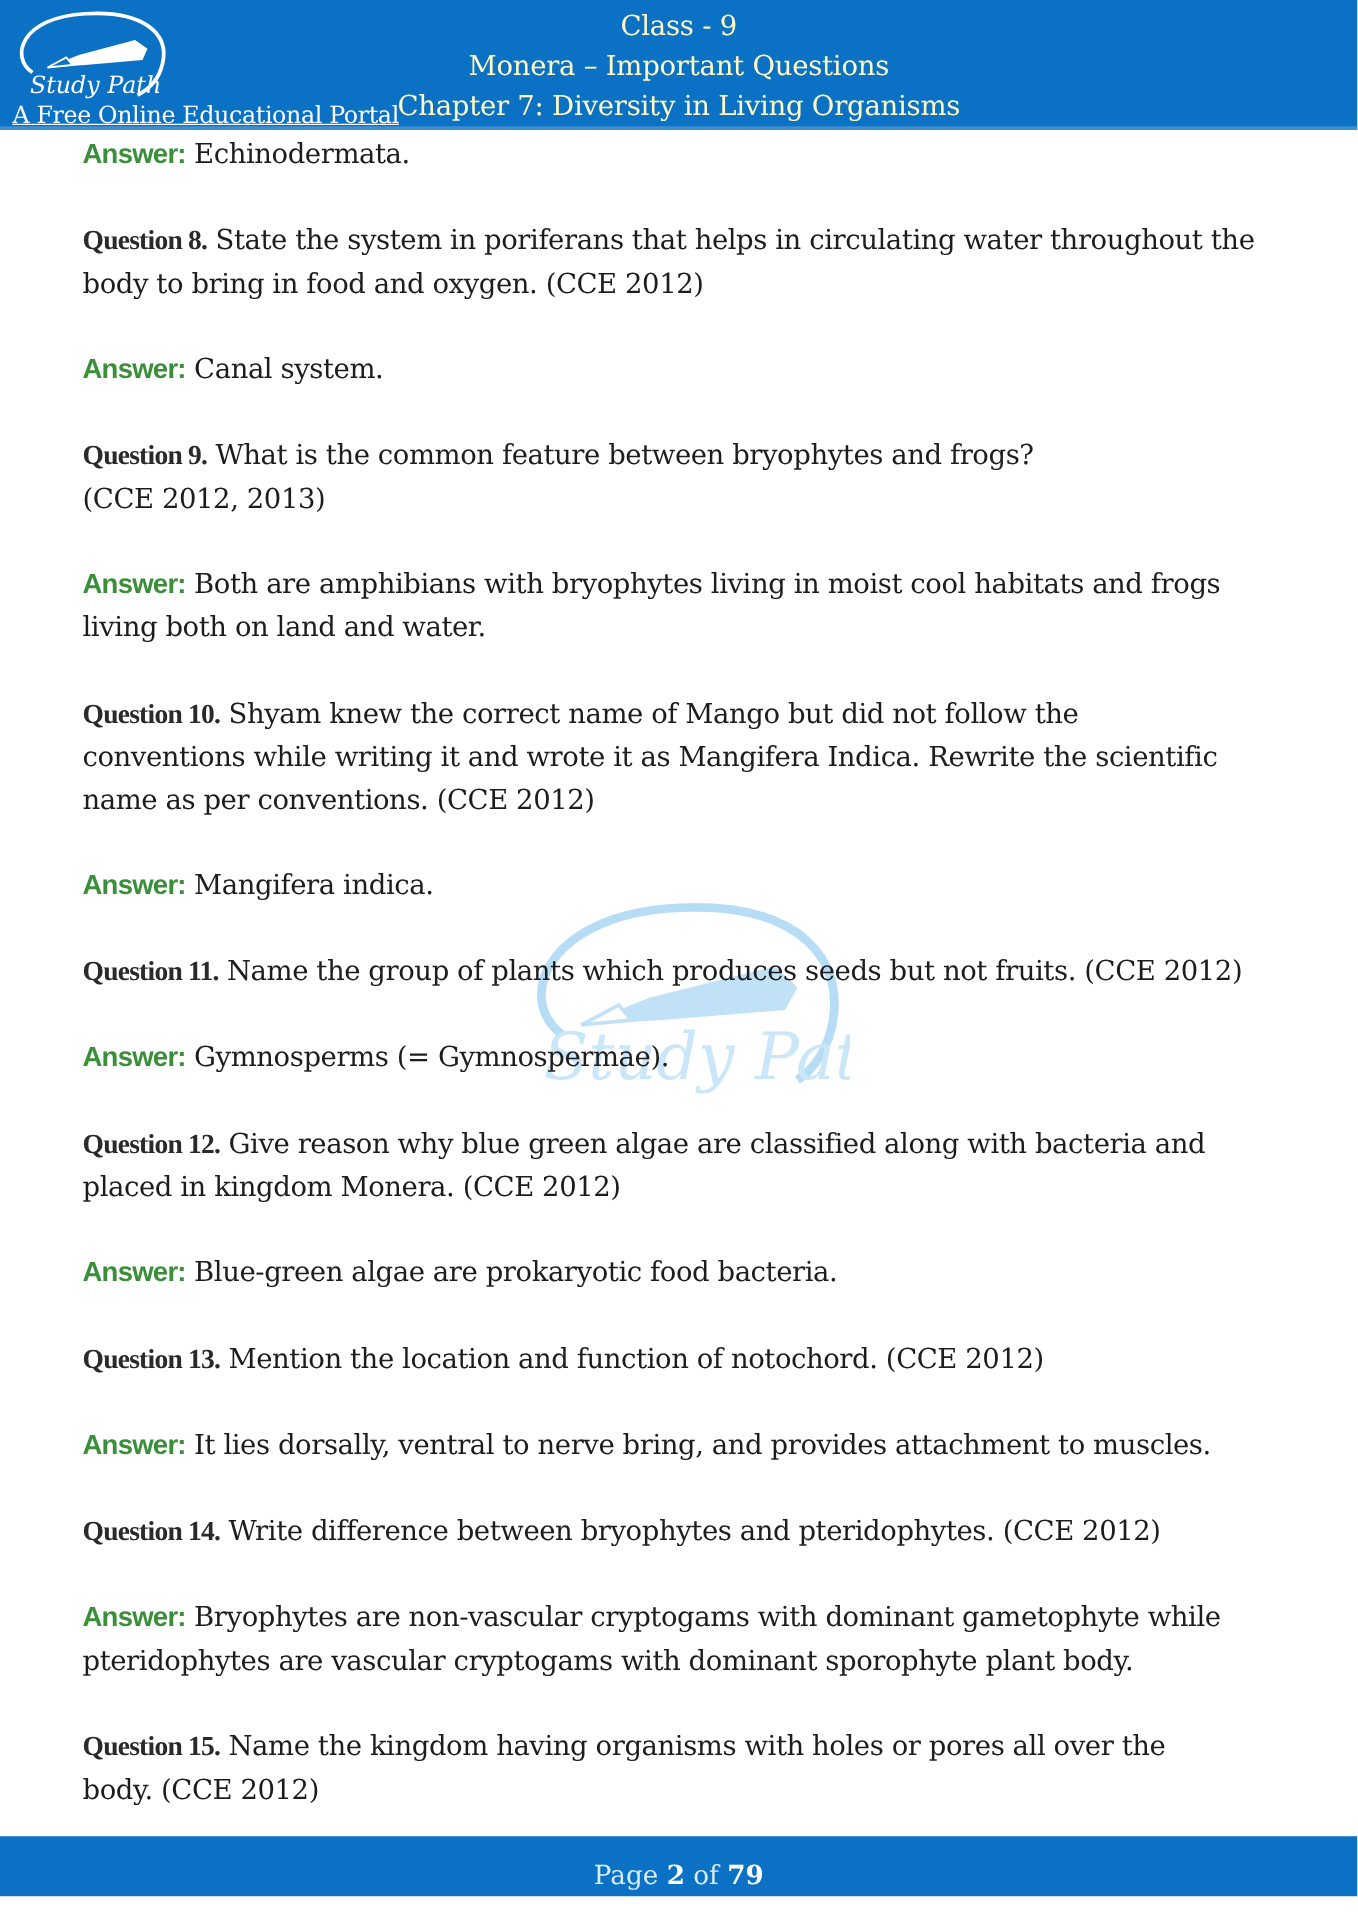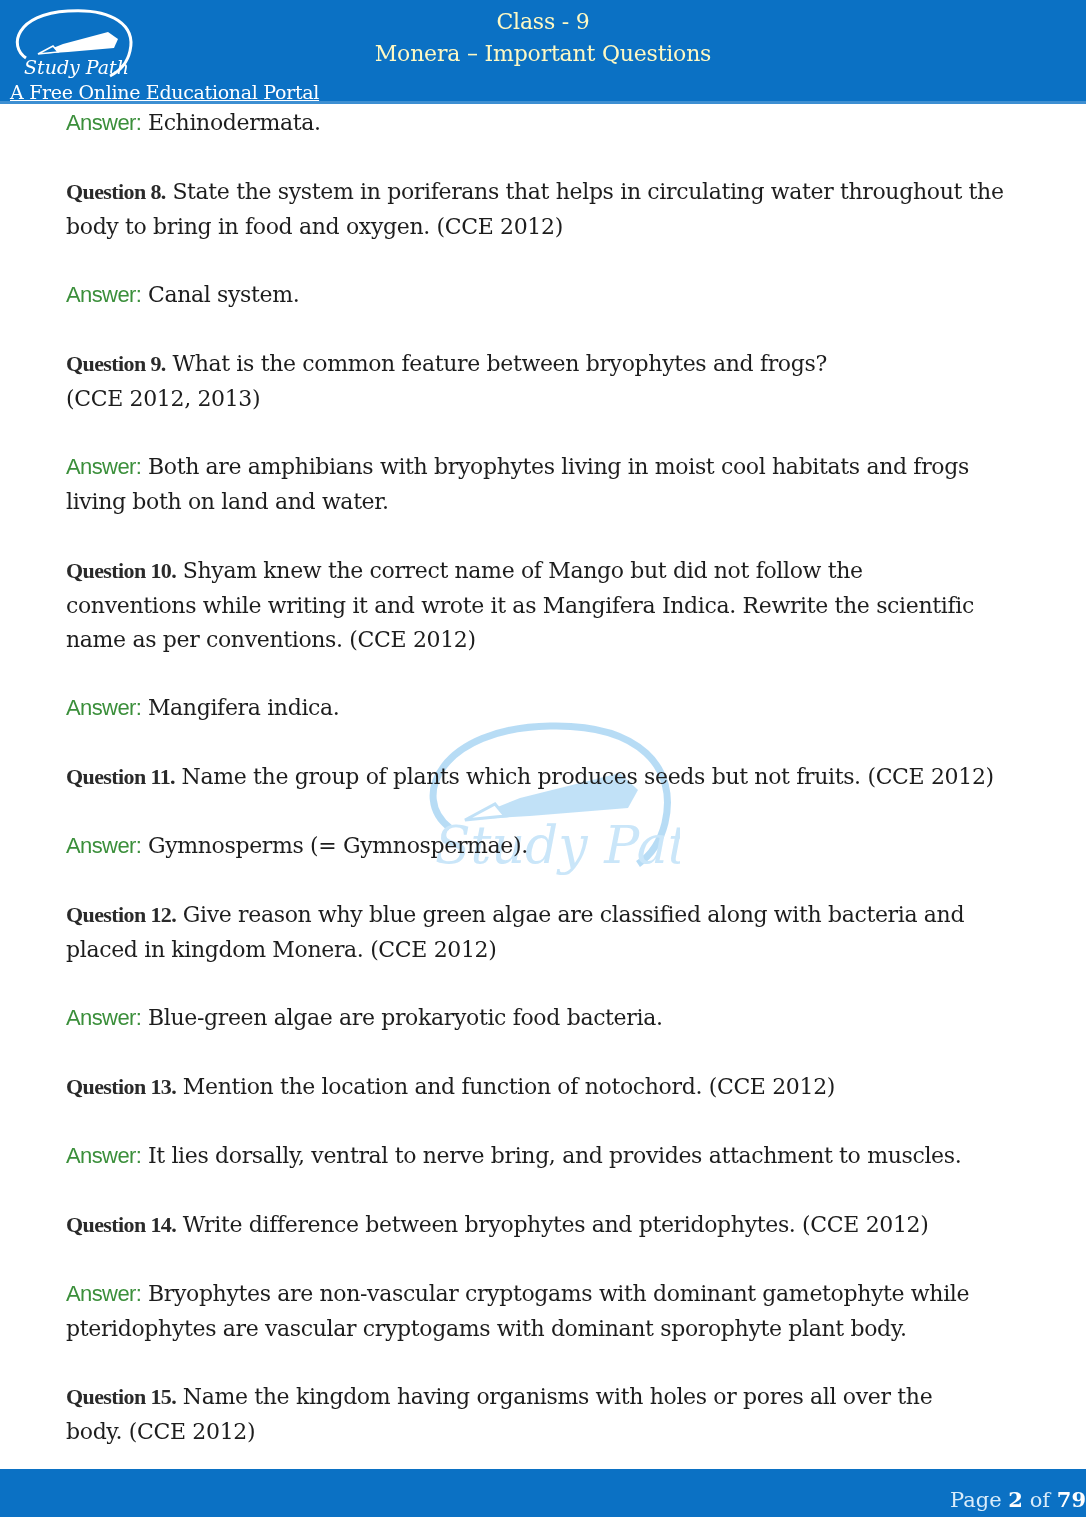--- a/index.html
+++ b/index.html
@@ -16,43 +16,44 @@
   .logo { position: absolute; left: 8px; top: 6px; width: 130px; height: 76px; }
   .tagline {
     position: absolute; left: 10px; top: 81px; font-size: 19px; color: #ffffff;
     font-family: "DejaVu Serif", serif; letter-spacing: -0.3px; white-space: nowrap; text-decoration: underline;
   }
   .titles { position: absolute; left: 300px; width: 486px; top: 6px; text-align: center; }
   .titles div { font-size: 22px; line-height: 32px; color: #fef9c3; white-space: nowrap; letter-spacing: -0.2px; }
   .content { position: absolute; left: 66px; top: 106px; width: 960px; }
   .block { position: absolute; left: 0; width: 960px; font-size: 22px; line-height: 34.5px; color: #1d1d1d; letter-spacing: -0.35px; }
   .q-label { font-weight: bold; color: #2a2a2a; font-family: Liberation Serif, serif; letter-spacing: -0.6px; margin-top: 31px; }
-  .a-label { font-weight: normal; color: #3b8f3b; font-family: "Liberation Sans", sans-serif; letter-spacing: -0.6px; }
+  .a-label { font-weight: bold; color: #3b8f3b; font-family: "Liberation Sans", sans-serif; letter-spacing: -0.6px; }
   .watermark { position: absolute; left: 410px; top: 718px; width: 270px; height: 165px; opacity: 0.55; pointer-events: none; }
   .footer {
     position: absolute; left: 0; top: 1469px; width: 1086px; height: 48px;
-    background: #0b71c4; text-align: right;
+    background: #0b71c4; text-align: center;
   }
   .footer .pg { display: inline-block; margin-top: 18px; font-size: 21px; color: #d9ecfa; }
   .footer b { color: #ffffff; }
 </style>
 </head>
 <body>
 
 <div class="header">
   <svg class="logo" viewBox="0 0 130 76">
     <path d="M18 52 C0 40 8 8 60 5 C105 2 128 20 122 45 C119 58 110 66 102 70" fill="none" stroke="#ffffff" stroke-width="3"></path>
     <path d="M30 48 L55 38 L100 26 L110 33 L106 42 L60 46 Z" fill="#ffffff"></path>
     <path d="M30 48 L45 40 L50 46 Z" fill="#0b71c4" stroke="#ffffff" stroke-width="1.5"></path>
     <text x="16" y="68" font-family="DejaVu Serif, serif" font-style="italic" font-size="19" fill="#ffffff">Study Path</text>
   </svg>
   <div class="tagline">A Free Online Educational Portal</div>
   <div class="titles">
     <div>Class - 9</div>
     <div>Monera – Important Questions</div>
+    <div>Chapter 7: Diversity in Living Organisms</div>
   </div>
   <div class="header-line"></div>
 </div>
 
 <svg class="watermark" viewBox="0 0 270 165">
   <path d="M40 110 C0 80 30 10 140 8 C230 6 268 50 255 105 C250 125 240 138 228 146" fill="none" stroke="#7ec0ee" stroke-width="7"></path>
   <path d="M55 102 L110 80 L210 55 L228 72 L218 90 L120 98 Z" fill="#8fcaf2"></path>
   <path d="M55 102 L85 86 L95 98 Z" fill="#ffffff" stroke="#8fcaf2" stroke-width="3"></path>
   <text x="25" y="145" font-family="DejaVu Serif, serif" font-style="italic" font-size="52" fill="#9fd2f5">Study Path</text>
 </svg>

